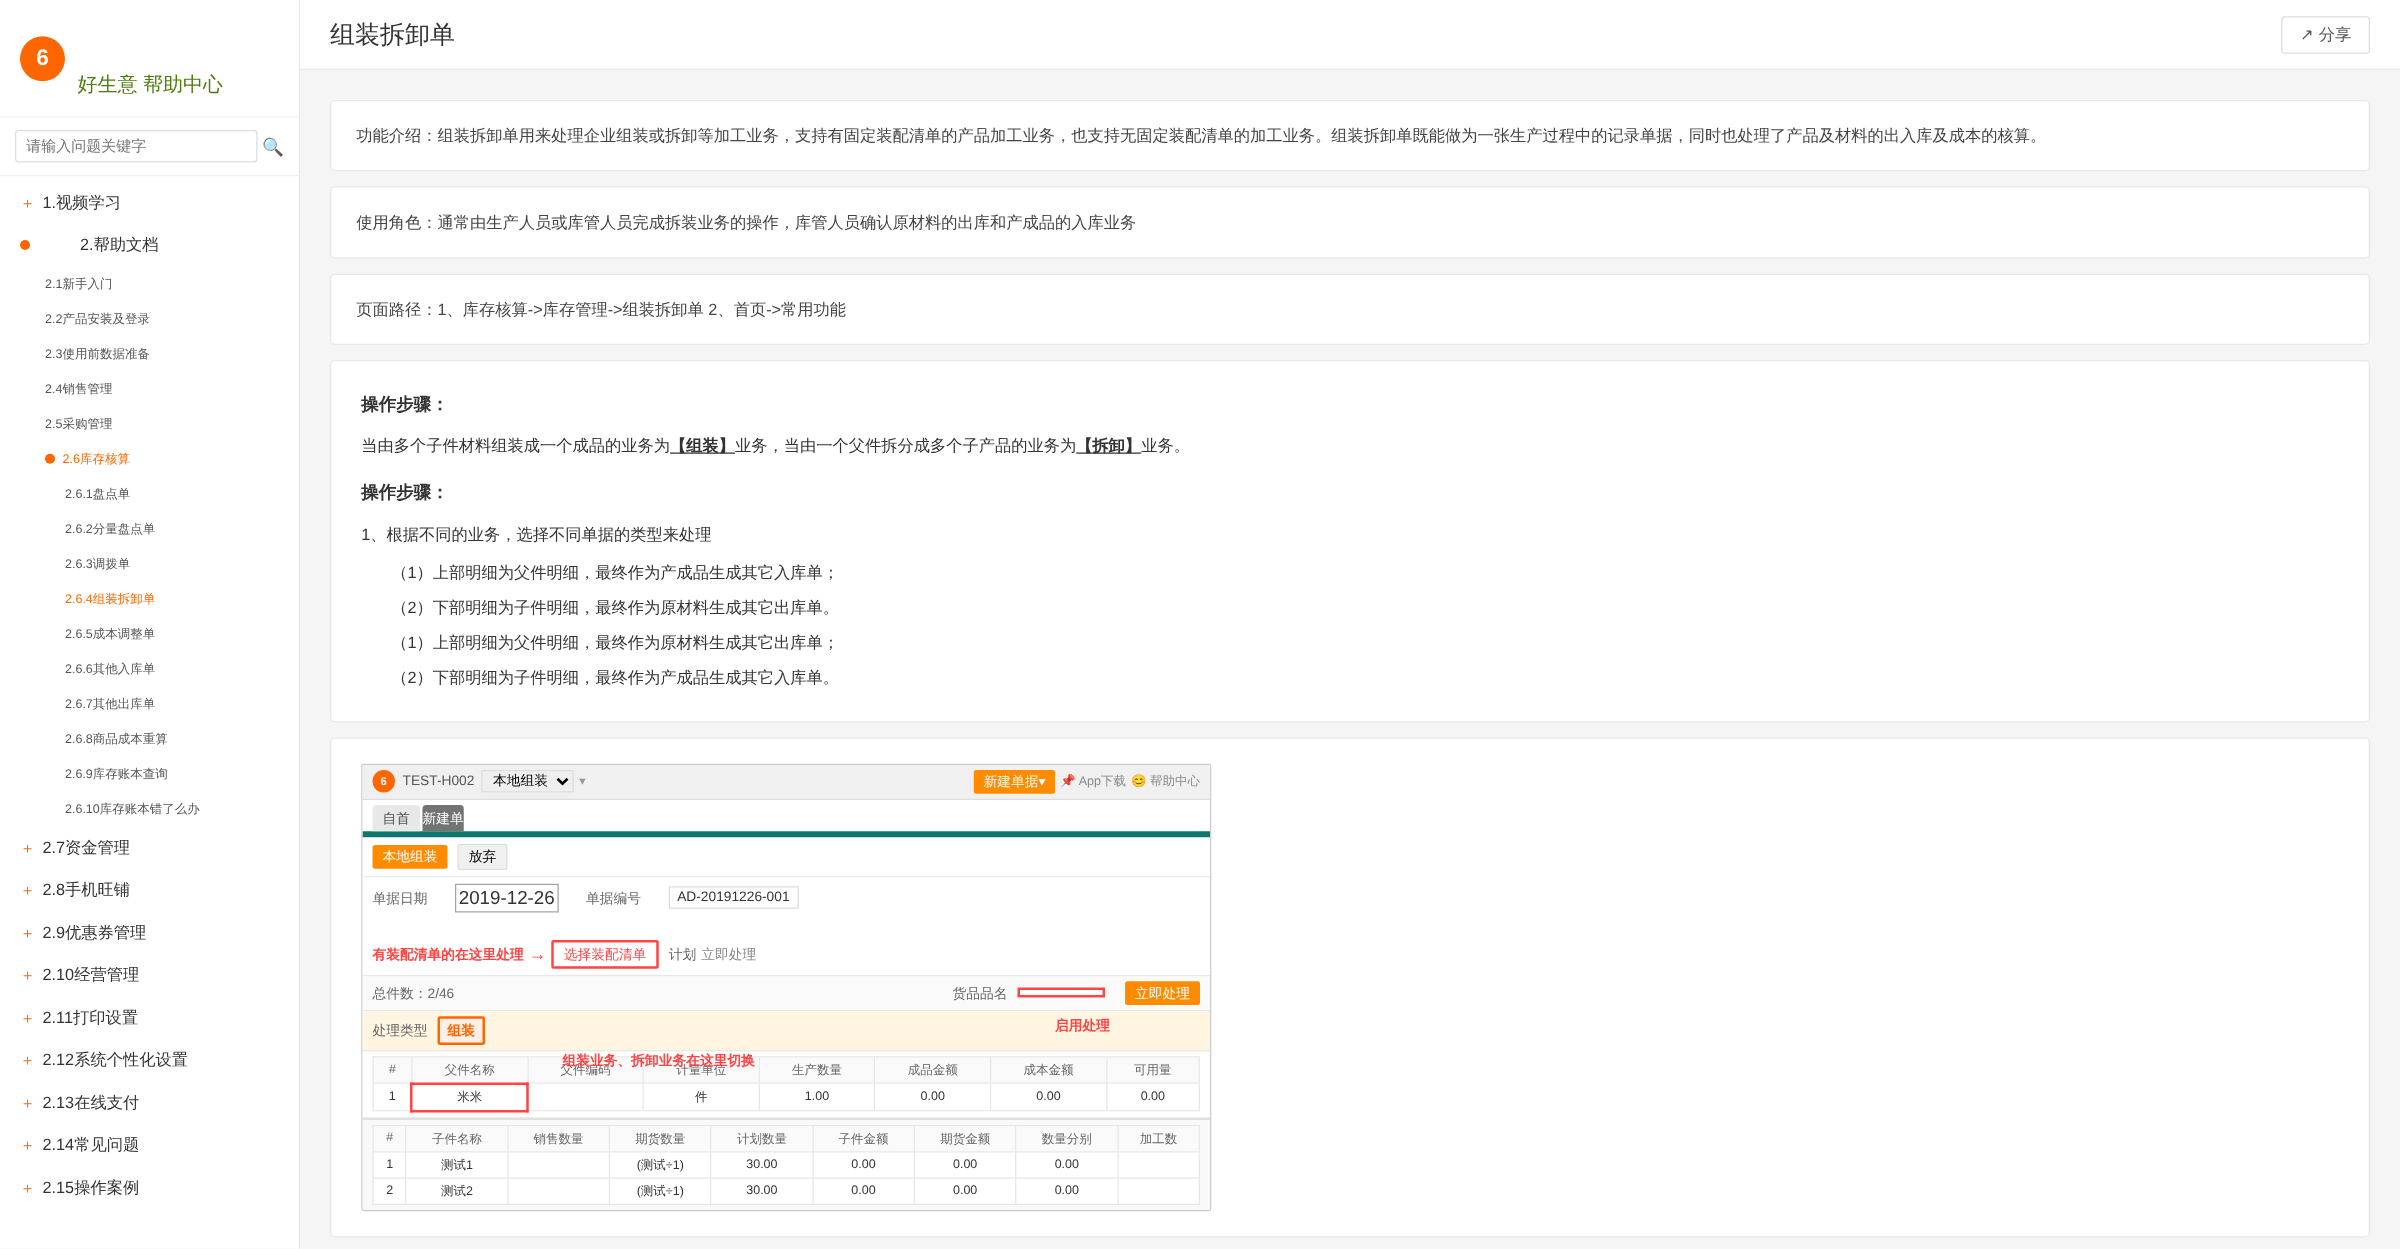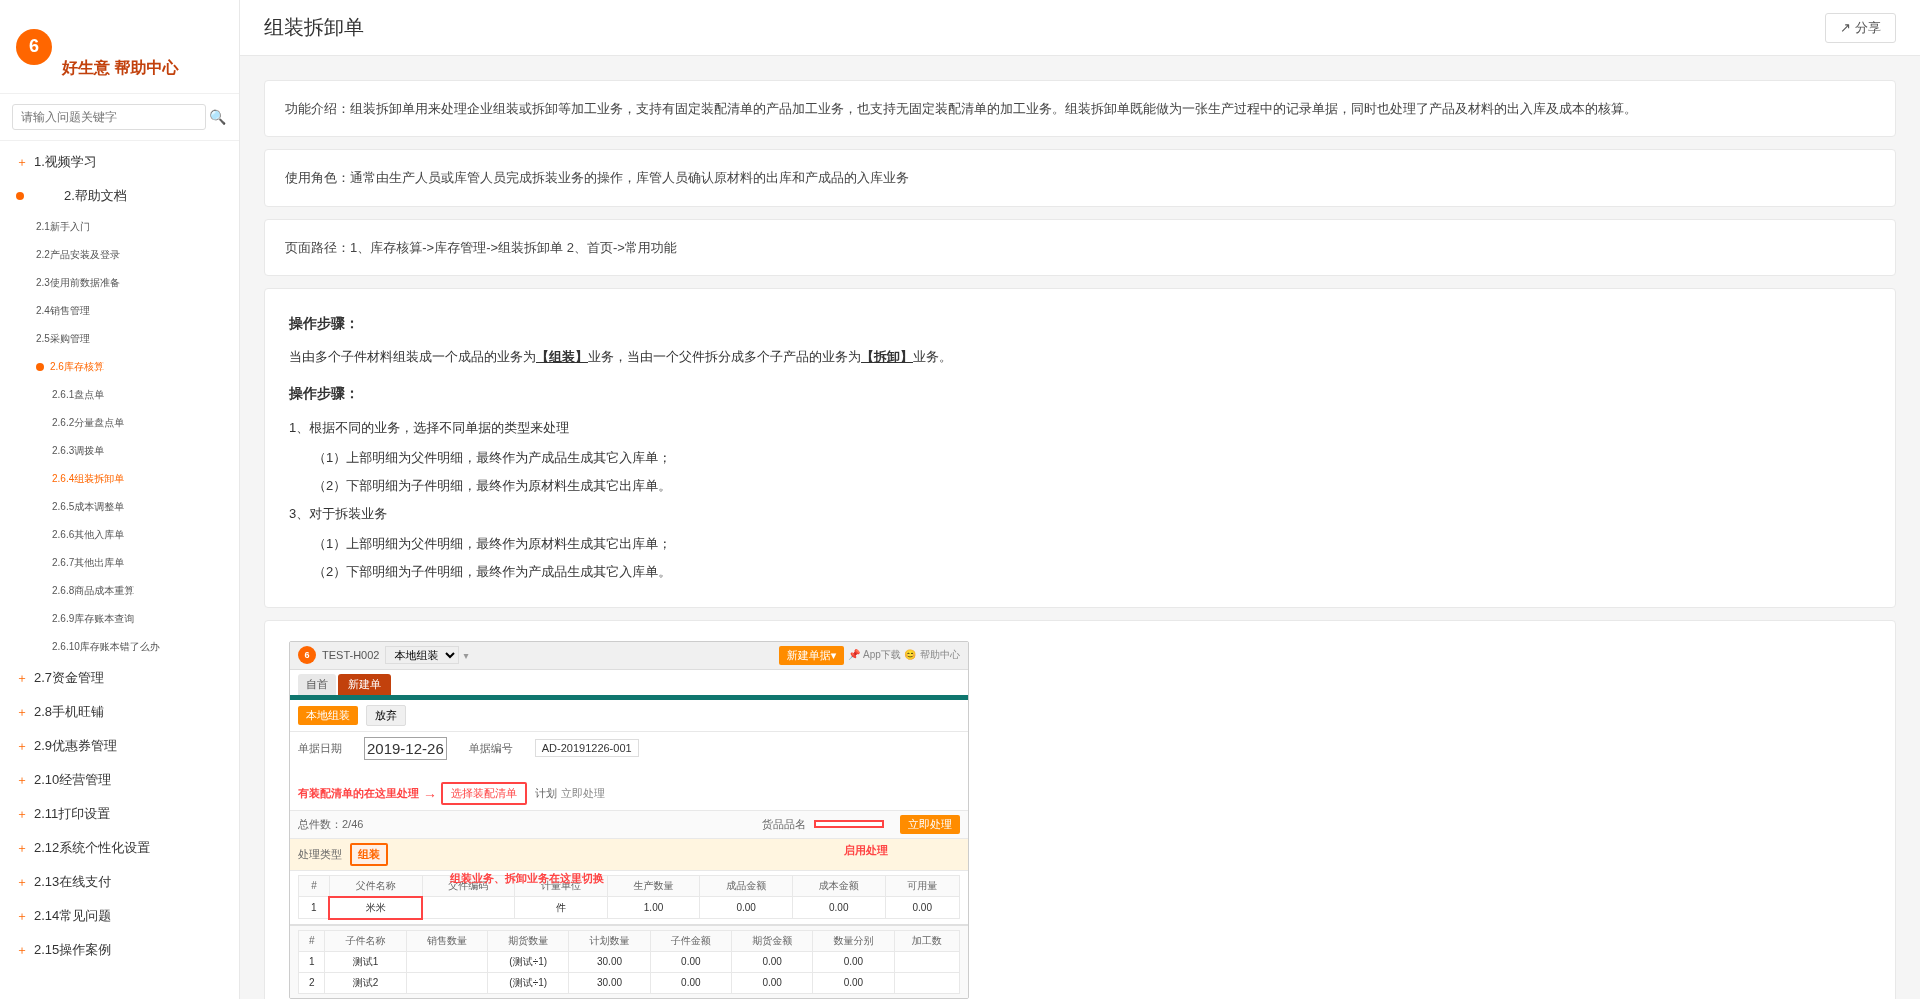--- a/index.html
+++ b/index.html
@@ -32,22 +32,22 @@
       align-items: center;
       justify-content: center;
       color: #fff;
       font-size: 18px;
       font-weight: bold;
       margin-right: 10px;
       flex-shrink: 0;
     }
     #logo-text {
       font-size: 16px;
-      font-weight: bold;
-      color: #c2410c;
+      font-weight: normal;
+      color: #4d7c0f;
       margin-top: 44px;
     }
     #search-box {
       padding: 10px 12px;
       border-bottom: 1px solid #f0f0f0;
       display: flex;
       align-items: center;
       background: #fff;
     }
     #search-input {
@@ -199,23 +199,23 @@
       align-items: center;
       gap: 6px;
       border-bottom: 1px solid #ddd;
     }
     .ss-app-icon {
       width: 18px; height: 18px; background: #f60; border-radius: 50%;
       display: flex; align-items: center; justify-content: center;
       color: #fff; font-size: 9px; font-weight: bold;
     }
     .ss-tab-active {
-      background: #c2410c;
+      background: #737373;
       color: #fff;
-      padding: 3px 10px;
+      padding: 3px 0;
       border-radius: 3px 3px 0 0;
       font-size: 11px;
     }
     .ss-tab {
       background: #e8e8e8;
       color: #555;
       padding: 3px 8px;
       border-radius: 3px 3px 0 0;
       font-size: 11px;
     }
@@ -395,21 +395,20 @@
 
     <div class="content-section">
       <div class="section-heading">操作步骤：</div>
       <div style="margin-bottom:10px;line-height:1.8;">
         当由多个子件材料组装成一个成品的业务为<span class="bold-text underline-text">【组装】</span>业务，当由一个父件拆分成多个子产品的业务为<span class="bold-text underline-text">【拆卸】</span>业务。
       </div>
       <div class="section-heading">操作步骤：</div>
       <div class="step-item">1、根据不同的业务，选择不同单据的类型来处理</div>
       <div class="sub-step">（1）上部明细为父件明细，最终作为产成品生成其它入库单；</div>
       <div class="sub-step">（2）下部明细为子件明细，最终作为原材料生成其它出库单。</div>
-      <div class="step-item">3、对于拆装业务</div>
       <div class="sub-step">（1）上部明细为父件明细，最终作为原材料生成其它出库单；</div>
       <div class="sub-step">（2）下部明细为子件明细，最终作为产成品生成其它入库单。</div>
     </div>
 
     <div class="screenshot-container">
       <div class="screenshot-img">
 
         <div class="ss-titlebar">
           <div class="ss-app-icon">6</div>
           <span style="font-size:11px;color:#555;">TEST-H002</span>

